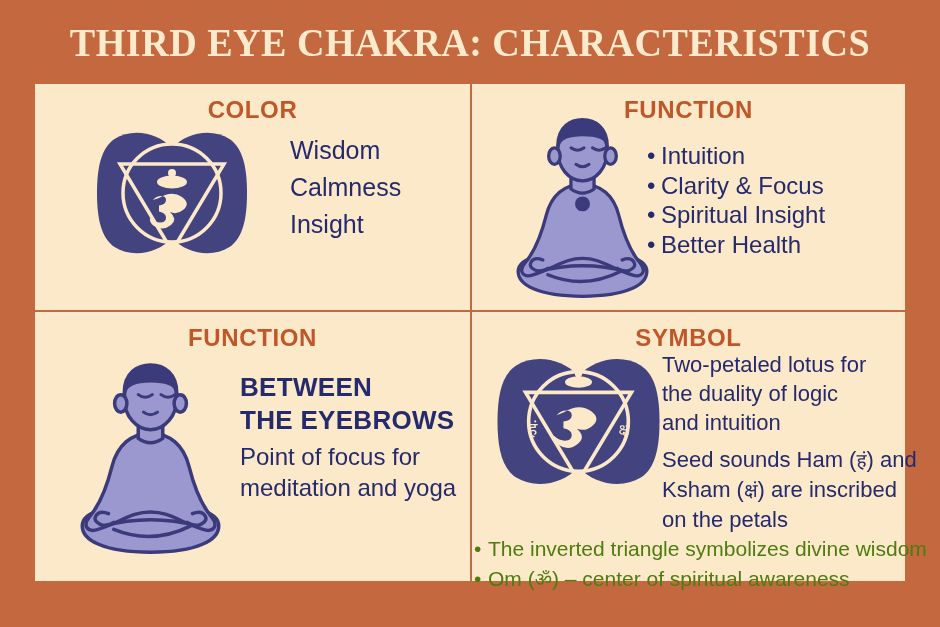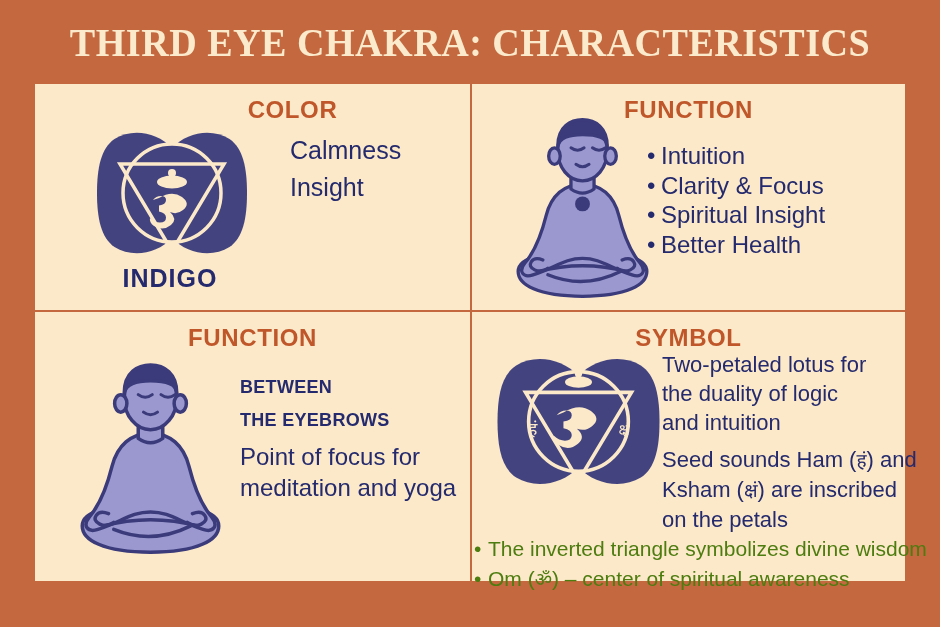--- a/index.html
+++ b/index.html
@@ -43,21 +43,21 @@
   }
   .hline{
     position:absolute;
     left:0;top:226px;width:870px;height:2px;
     background:#c4683f;
   }
   .quad{
     position:absolute;
     box-sizing:border-box;
   }
-  #q-color   {left:0;   top:0;   width:435px;height:226px;padding-left:40px;}
+  #q-color   {left:0;   top:0;   width:435px;height:226px;}
   #q-function{left:437px;top:0;  width:433px;height:226px;border-radius:11px;}
   #q-location{left:0;   top:228px;width:435px;height:269px;}
   #q-symbol  {left:437px;top:228px;width:433px;height:200px;}
 
   .heading{
     position:absolute;
     width:100%;
     text-align:center;
     font-weight:700;
     font-size:24px;
@@ -103,21 +103,21 @@
   .bul{display:inline-block;width:14px;}
 
   
   #fig-location{
     position:absolute;left:28px;top:44px;width:175px;height:205px;
   }
   #loc-title{
     position:absolute;
     left:205px;top:59px;
     font-weight:700;
-    font-size:18px;
+    font-size:26px;
     line-height:33px;
     letter-spacing:0.3px;
     color:#242a6d;
     white-space:nowrap;
   }
   #loc-sub{
     position:absolute;
     left:205px;top:129px;
     font-size:24px;
     line-height:31px;
@@ -166,23 +166,23 @@
         <circle cx="150" cy="130" r="98" fill="none" stroke="#fbe9c9" stroke-width="7"></circle>
         <path d="M46 72 L254 72 L150 246 Z" fill="none" stroke="#fbe9c9" stroke-width="7"></path>
         <g fill="#fbe9c9">
           <ellipse cx="150" cy="108" rx="30" ry="13"></ellipse>
           <circle cx="150" cy="90" r="8"></circle>
           <path d="M124 140 q26 -16 46 -2 q18 13 2 26 q-12 10 -26 4 q16 14 2 26 q-16 13 -34 2 q-10 -7 -8 -16
                    q10 9 20 9 q12 0 12 -10 q0 -9 -14 -12 l0 -12 q14 -2 14 -11 q0 -8 -10 -8 q-10 0 -16 8 Z"></path>
         </g>
       </svg>
 
-      <div id="indigo-label">INDIGO</div>
 
       <div id="color-words">
+        <div>Wisdom</div>
         <div>Calmness</div>
         <div>Insight</div>
       </div>
     </div>
 
     <div class="quad" id="q-function">
       <div class="heading">FUNCTION</div>
 
       <svg id="fig-function" viewBox="0 0 200 230">
         <g stroke="#3b3a7a" stroke-width="4" stroke-linejoin="round" stroke-linecap="round">

